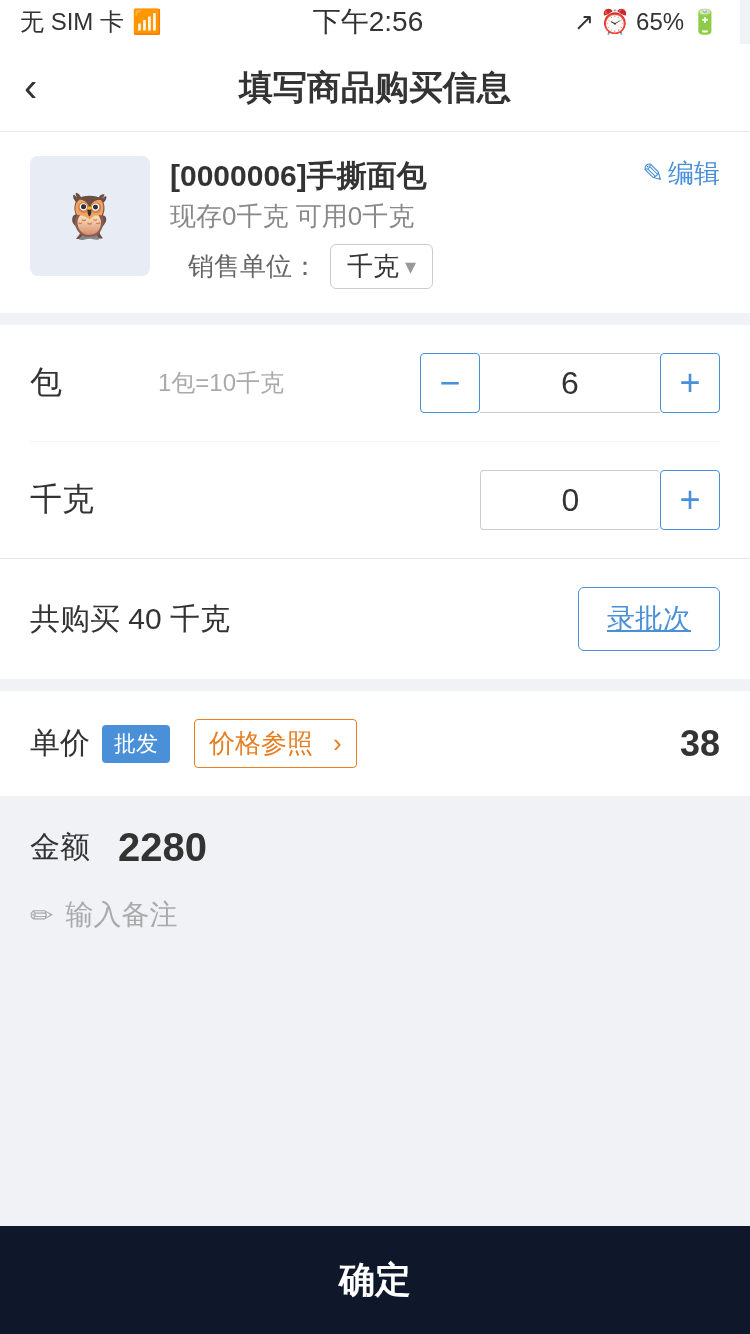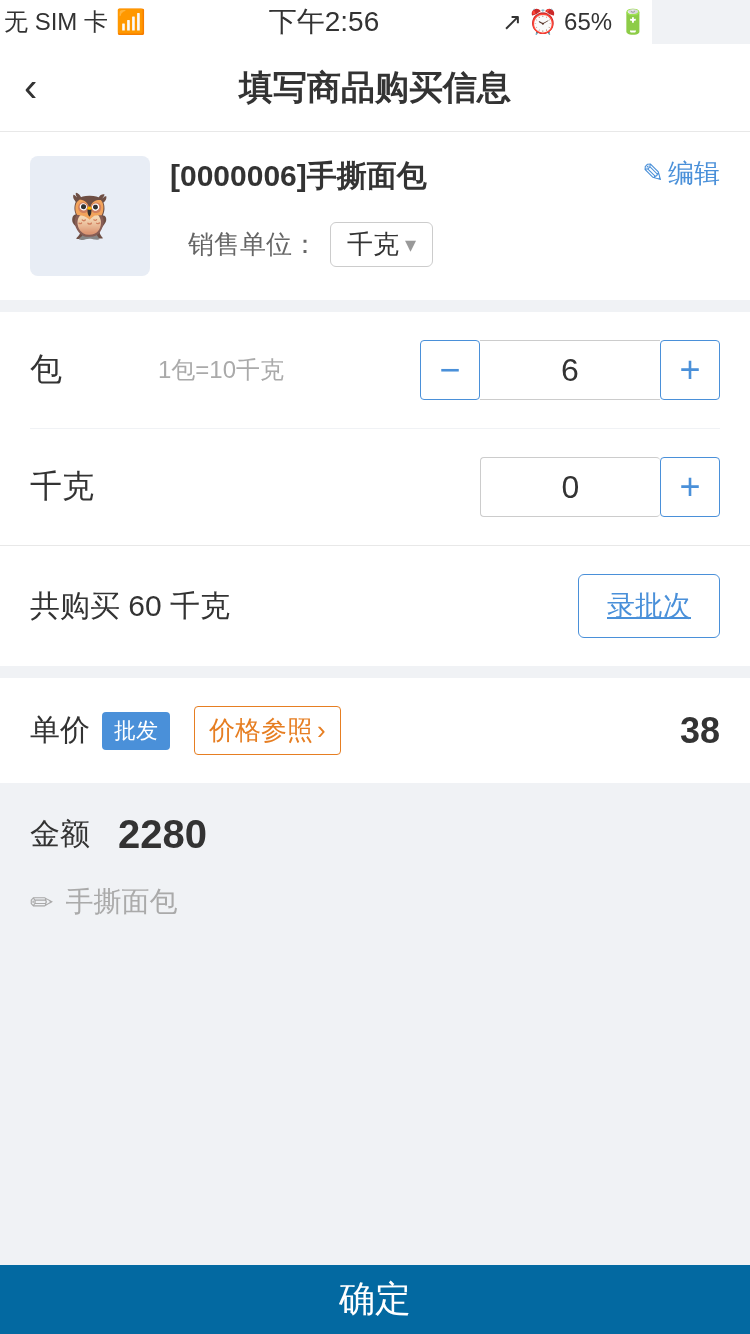--- a/index.html
+++ b/index.html
@@ -8,27 +8,27 @@
       width: 750px;
       min-height: 1334px;
       font-family: -apple-system, "PingFang SC", "Helvetica Neue", sans-serif;
       background: #f0f2f5;
       font-size: 30px;
       color: #333;
     }
 
     
     .status-bar {
-      width: 652px;
+      width: 740px;
       height: 44px;
       background: #fff;
       display: flex;
       align-items: center;
       justify-content: space-between;
-      padding: 0 4px;
+      padding: 0 20px;
       font-size: 24px;
       color: #333;
     }
     .status-left { display: flex; align-items: center; gap: 8px; }
     .status-center { font-size: 28px; font-weight: 500; }
     .status-right { display: flex; align-items: center; gap: 6px; font-size: 24px; }
 
     
     .nav-bar {
       width: 750px;
@@ -70,21 +70,21 @@
       display: flex;
       align-items: center;
       justify-content: center;
       flex-shrink: 0;
     }
     .product-info { flex: 1; }
     .product-name {
       font-size: 30px;
       font-weight: 600;
       color: #333;
-      margin-bottom: 25px;
+      margin-bottom: 2px;
     }
     .product-stock {
       font-size: 26px;
       color: #888;
       margin-bottom: 10px;
     }
     .product-unit-row {
       display: flex;
       align-items: center;
       gap: 12px;
@@ -217,21 +217,21 @@
       margin-right: 24px;
     }
     .price-ref-btn {
       border: 1.5px solid #e67e22;
       border-radius: 4px;
       padding: 6px 14px;
       font-size: 26px;
       color: #e67e22;
       display: flex;
       align-items: center;
-      gap: 4px;
+      gap: 20px;
       cursor: pointer;
     }
     .price-value {
       margin-left: auto;
       font-size: 36px;
       font-weight: 600;
       color: #333;
     }
 
     
@@ -262,28 +262,28 @@
     }
     .note-icon { font-size: 28px; color: #aaa; }
     .note-text { font-size: 28px; color: #aaa; }
 
     
     .confirm-btn {
       position: fixed;
       bottom: 0;
       left: 0;
       width: 750px;
-      height: 69px;
-      background: #0369a1;
+      height: 108px;
+      background: #0f172a;
       display: flex;
       align-items: center;
       justify-content: center;
       font-size: 36px;
       color: #fff;
-      font-weight: 400;
+      font-weight: 700;
       cursor: pointer;
       border: none;
     }
 
     .main-content {
       padding-bottom: 98px;
     }
   </style>
 </head>
 <body>
@@ -308,20 +308,21 @@
     <div class="nav-back">‹</div>
     <div class="nav-title">填写商品购买信息</div>
   </div>
 
   <div class="product-card" style="position:relative;">
     <div class="product-img">
       <span style="font-size:44px; color:#7a99bb;">🦉</span>
     </div>
     <div class="product-info">
       <div class="product-name">[0000006]手撕面包</div>
+      <div class="product-stock">现存0千克  可用0千克</div>
       <div class="product-unit-row">
         <span class="product-unit-label">销售单位：</span>
         <div class="unit-select">
           <span>千克</span>
           <span style="font-size:22px; color:#999;">▾</span>
         </div>
       </div>
     </div>
     <div class="edit-btn">
       <span>✎</span>
@@ -343,40 +344,40 @@
     <div class="input-row">
       <span class="input-label">千克</span>
       <div class="input-controls">
         <input class="qty-input" type="text" value="0" style="border-left: 1px solid rgb(204, 204, 204); border-radius: 4px;">
         <div class="qty-btn">+</div>
       </div>
     </div>
   </div>
 
   <div class="summary-section">
-    <span class="summary-text">共购买 60 千克</span>
+    <span class="summary-text">共购买 40 千克</span>
     <div class="batch-btn">录批次</div>
   </div>
 
   <div class="price-section">
     <span class="price-label">单价</span>
     <span class="price-tag">批发</span>
     <div class="price-ref-btn">
       <span>价格参照</span>
       <span>›</span>
     </div>
     <span class="price-value">38</span>
   </div>
 
   <div class="amount-section">
     <div class="amount-row">
       <span class="amount-label">金额</span>
       <span class="amount-value">2280</span>
     </div>
     <div class="note-row">
       <span class="note-icon">✏</span>
-      <span class="note-text">手撕面包</span>
+      <span class="note-text">输入备注</span>
     </div>
   </div>
 
 </div>
 
 <button class="confirm-btn">确定</button>
 
 </body></html>

